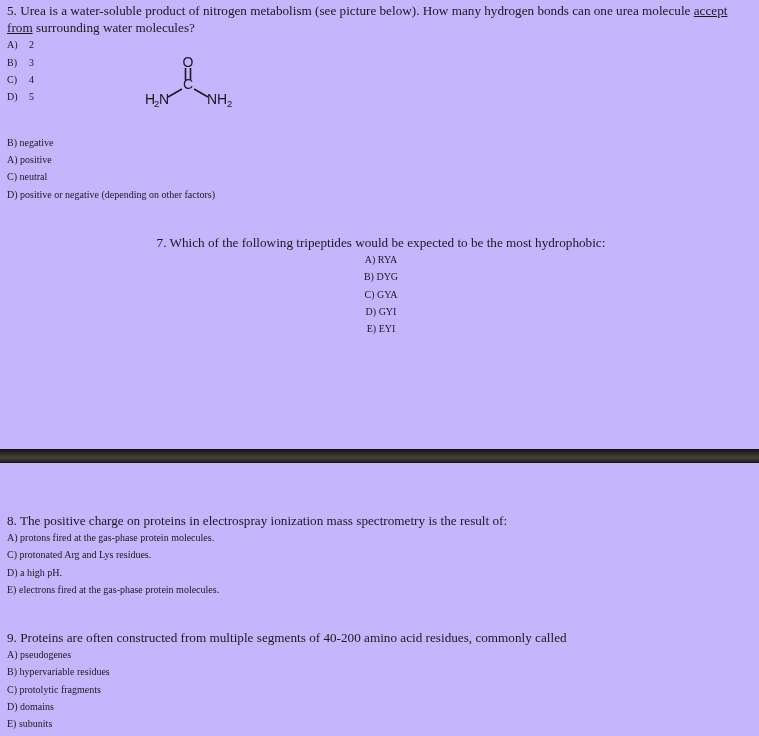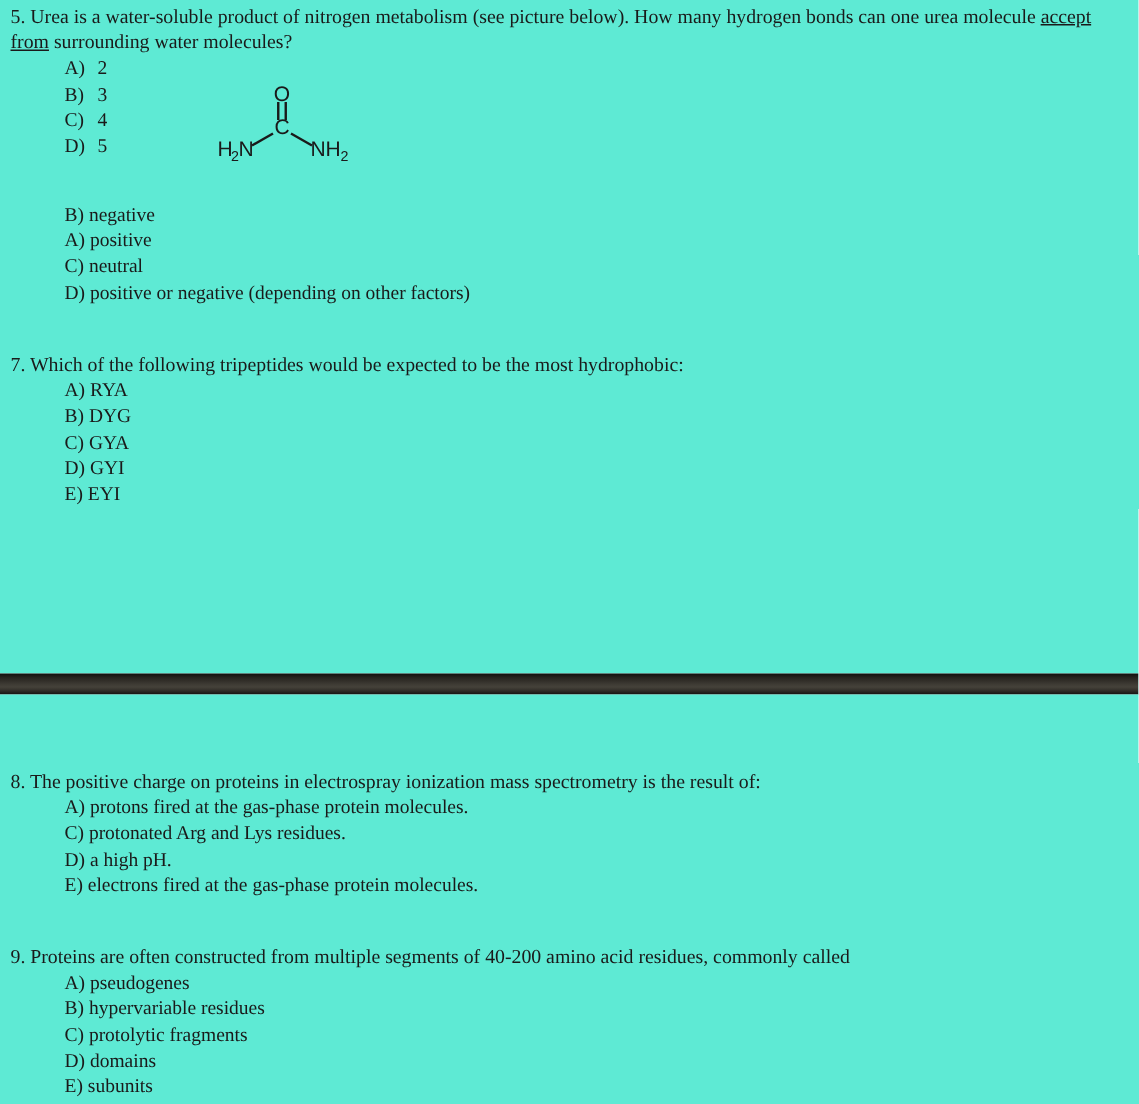--- a/index.html
+++ b/index.html
@@ -12,21 +12,21 @@
     height: 736px;
     position: relative;
     font-family: "Liberation Serif", "DejaVu Serif", serif;
     color: #1a1a1a;
     overflow: hidden;
   }
   .page {
     position: absolute;
     left: 0;
     width: 759px;
-    background: #5eead4;
+    background: #c4b5fd;
   }
   #page-top    { top: 0;    height: 449px; }
   #page-bottom { top: 463px; height: 317px; }
 
   .scan-band {
     position: absolute;
     left: 0;
     top: 449px;
     width: 759px;
     height: 14px;
@@ -50,23 +50,22 @@
   .qblock {
     position: absolute;
     left: 7px;
     width: 748px;
   }
   .qstem {
     font-size: 13.2px;
     line-height: 17.2px;
   }
   .opt {
-    font-size: 13px;
+    font-size: 10px;
     line-height: 17.2px;
-    margin-left: 36px;
   }
   .opt-wide .lbl {
     display: inline-block;
     min-width: 22px;
   }
   u.ul { text-decoration: underline; text-underline-offset: 1px; }
   .blank {
     display: inline-block;
     width: 46px;
     border-bottom: 1px solid #1a1a1a;
@@ -132,21 +131,21 @@
   </div>
 
   <div class="qblock" id="q6" style="top:134px;">
 
     <div class="opt"><span>B)</span> <span>negative</span></div>
     <div class="opt"><span>A)</span> <span>positive</span></div>
     <div class="opt"><span>C)</span> <span>neutral</span></div>
     <div class="opt"><span>D)</span> <span>positive or negative (depending on other factors)</span></div>
   </div>
 
-  <div class="qblock" id="q7" style="top:234px;">
+  <div class="qblock" id="q7" style="top:234px;text-align:center;">
     <div class="qstem">7. Which of the following tripeptides would be expected to be the most hydrophobic:</div>
     <div class="opt"><span>A)</span> <span>RYA</span></div>
     <div class="opt"><span>B)</span> <span>DYG</span></div>
     <div class="opt"><span>C)</span> <span>GYA</span></div>
     <div class="opt"><span>D)</span> <span>GYI</span></div>
     <div class="opt"><span>E)</span> <span>EYI</span></div>
   </div>
 
 </div>
 

